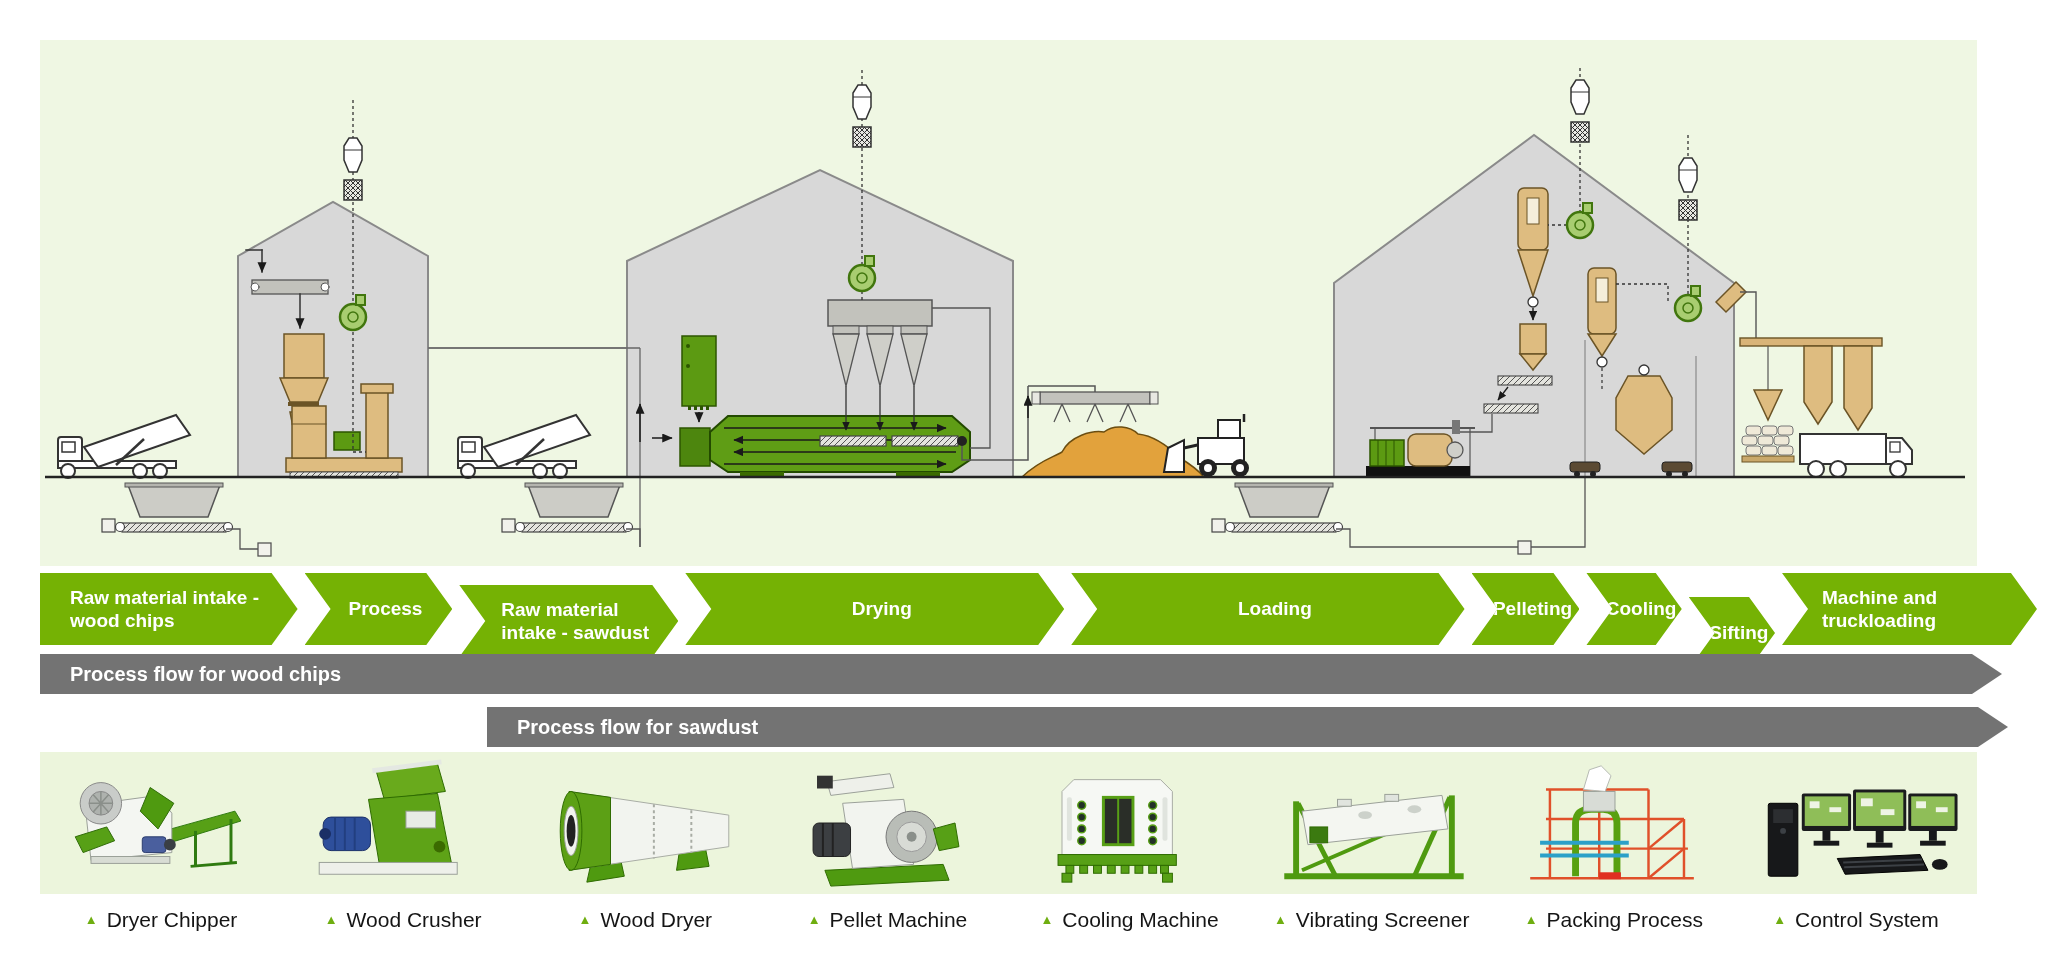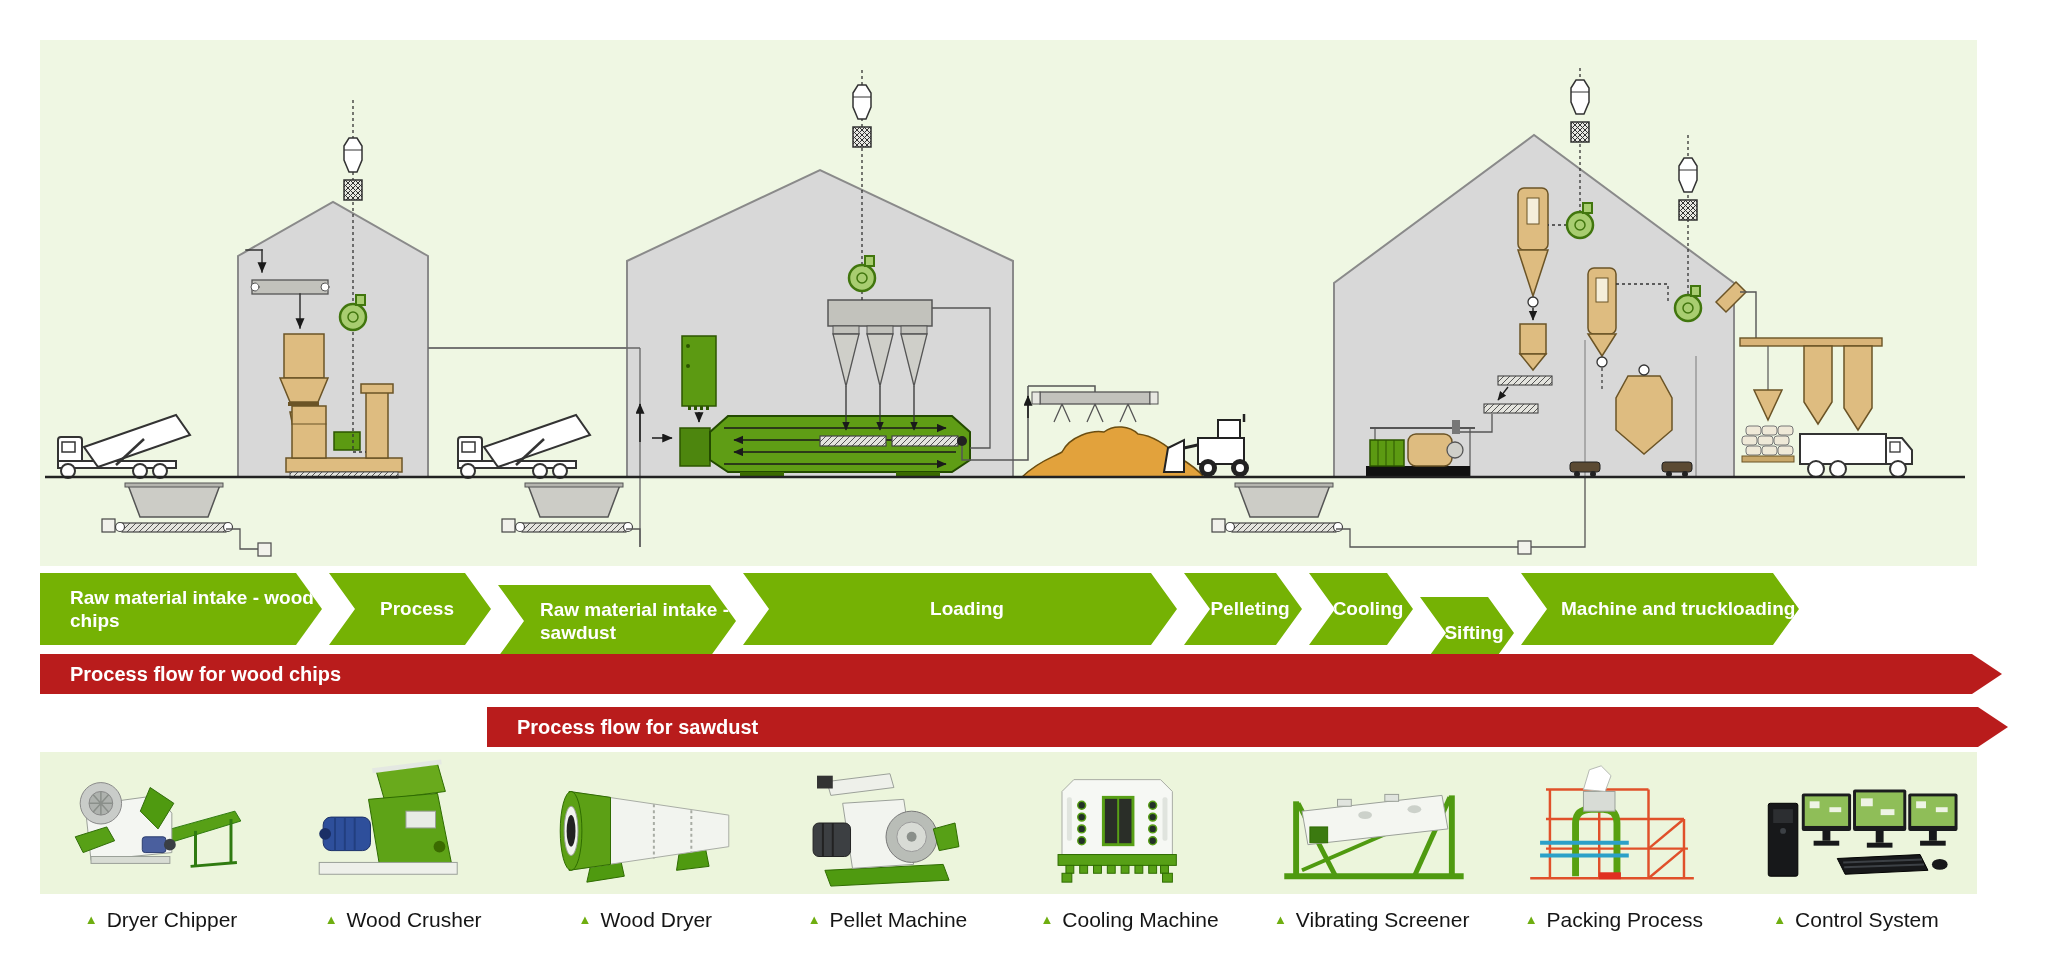--- a/index.html
+++ b/index.html
@@ -13,21 +13,21 @@
   .seg{height:72px;background:#75b204;color:#ffffff;font-weight:bold;font-size:19px;
        line-height:1.22;display:flex;align-items:center;margin-right:7px;
        clip-path:polygon(0 0, calc(100% - 26px) 0, 100% 50%, calc(100% - 26px) 100%, 0 100%, 26px 50%);}
   .seg.first{clip-path:polygon(0 0, calc(100% - 26px) 0, 100% 50%, calc(100% - 26px) 100%, 0 100%);}
   .seg.last{margin-right:0;}
   .seg .txt{display:block;}
   .seg.center{justify-content:center;text-align:center;padding-left:14px;}
   .seg.left{justify-content:flex-start;text-align:left;}
 
   
-  .graybar{position:absolute;height:40px;background:#b91c1c;color:#fff;font-weight:bold;
+  .graybar{position:absolute;height:40px;background:#737373;color:#fff;font-weight:bold;
        font-size:20px;line-height:40px;padding-left:30px;box-sizing:border-box;
        clip-path:polygon(0 0, calc(100% - 30px) 0, 100% 50%, calc(100% - 30px) 100%, 0 100%);}
   .graybar.chips{left:40px;top:654px;width:1962px;}
   .graybar.sawdust{left:487px;top:707px;width:1521px;}
 
   
   .strip{position:absolute;left:40px;top:752px;width:1937px;height:142px;background:#ecf5dc;
        display:flex;}
   .strip .cell{flex:1;display:flex;align-items:flex-end;justify-content:center;padding-bottom:2px;}
   .labels{position:absolute;left:40px;top:908px;width:1937px;display:flex;}
@@ -285,20 +285,23 @@
 
 <div class="flowbar">
   <div class="seg first left" style="width:252px;padding-left:30px;">
       <span class="txt">Raw material intake - wood chips</span>
     </div>
   <div class="seg center" style="width:148px;">
       <span class="txt">Process</span>
     </div>
   <div class="seg left" style="width:196px;padding-left:42px;margin-top:12px;">
       <span class="txt">Raw material intake - sawdust</span>
+    </div>
+  <div class="seg center" style="width:404px;">
+      <span class="txt">Drying</span>
     </div>
   <div class="seg center" style="width:420px;">
       <span class="txt">Loading</span>
     </div>
   <div class="seg center" style="width:104px;">
       <span class="txt">Pelleting</span>
     </div>
   <div class="seg center" style="width:90px;">
       <span class="txt">Cooling</span>
     </div>

